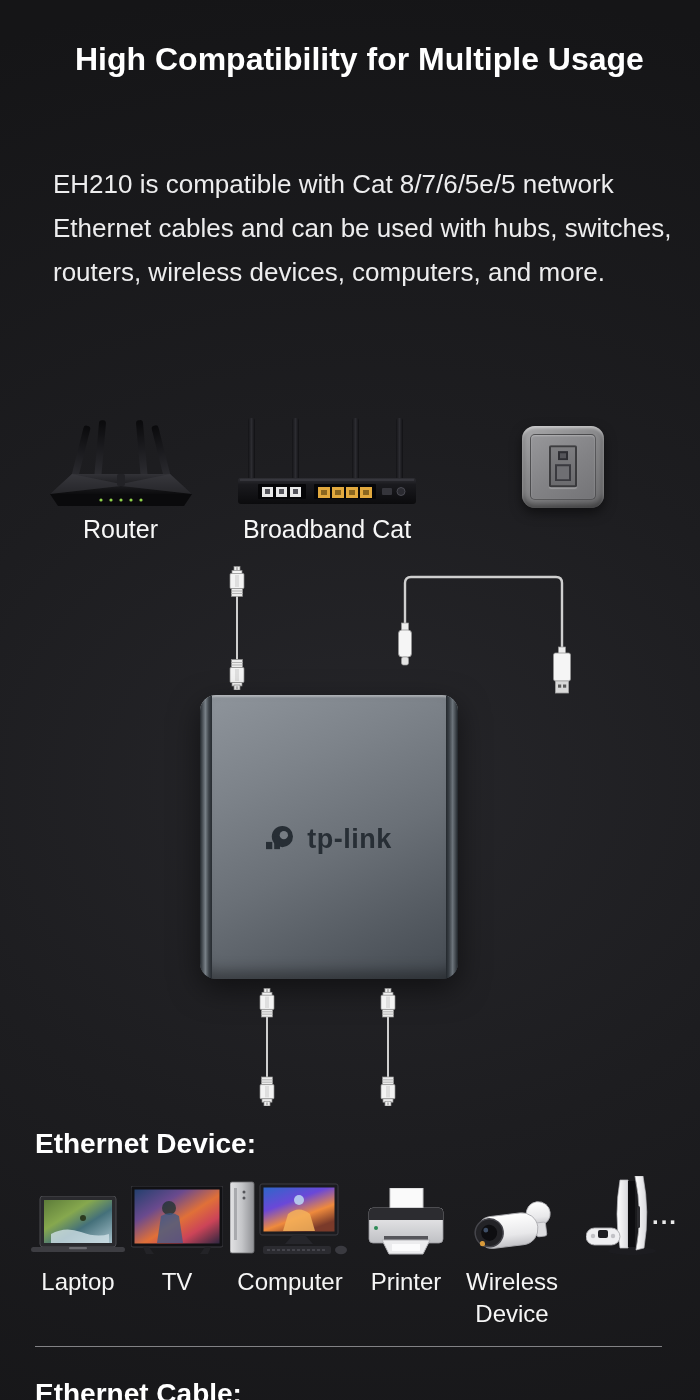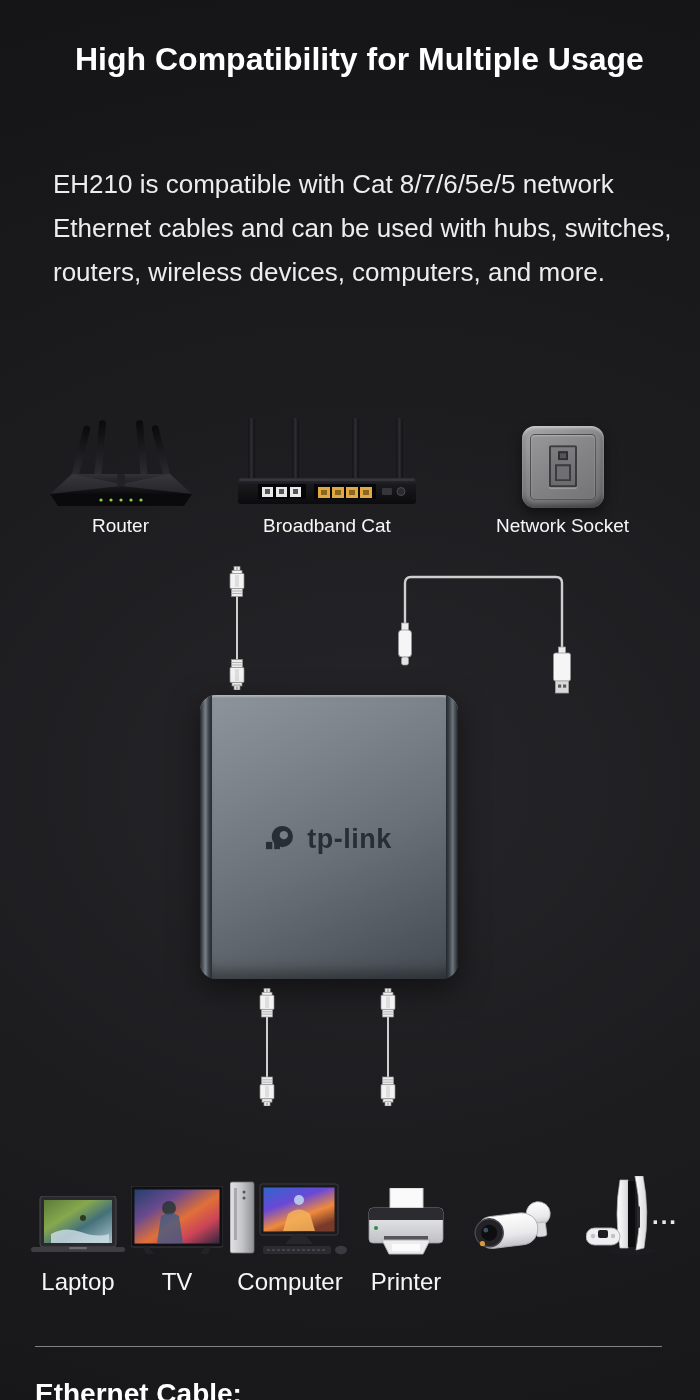--- a/index.html
+++ b/index.html
@@ -18,21 +18,21 @@
     font-size:32px; line-height:55px; font-weight:700; color:#ffffff; letter-spacing:0;margin-left:40px;
   }
   .desc {
     position:absolute; left:53px; top:162px; width:622px;
     font-size:26px; line-height:44px; font-weight:400; color:#ededee;
   }
 
   
   .src-item { position:absolute; top:413px; text-align:center; }
   .src-icon { height:95px; display:flex; align-items:flex-end; justify-content:center; }
-  .src-label { margin-top:7px; font-size:19px; color:#f7f7f7; white-space:nowrap; }
+  .src-label { margin-top:7px; font-size:25px; color:#f7f7f7; white-space:nowrap; }
   #src-router { left:38px; width:165px; }
   #src-broadband { left:232px; width:190px; }
   #src-socket { left:470px; width:185px; }
 
   
   .socket {
     position:relative; width:82px; height:82px; border-radius:13px;
     background:linear-gradient(145deg,#a9a9ab 0%, #8b8b8d 40%, #6b6b6d 100%);
     box-shadow: inset 0 2px 3px rgba(255,255,255,.5), inset 0 -4px 6px rgba(0,0,0,.45), 0 5px 12px rgba(0,0,0,.5);
   }
@@ -219,21 +219,20 @@
   <div class="src-item" id="src-socket">
     <div class="src-icon">
       <div class="socket">
         <div class="socket-plate"></div>
         <div class="socket-jack">
           <div class="socket-pin"></div>
           <div class="socket-hole"></div>
         </div>
       </div>
     </div>
-    <div class="src-label">Network Socket</div>
   </div>
 
   <svg class="cable" id="cable-top" width="24" height="124" viewBox="0 0 24 124" preserveAspectRatio="none">
       <use href="#rj45"></use>
     </svg>
 
   <svg class="cable" id="cable-usb" width="184" height="126" viewBox="0 0 184 126">
     <path d="M 11 62 L 11 13 Q 11 7 17 7 L 162 7 Q 168 7 168 13 L 168 82" fill="none" stroke="#cfcfcf" stroke-width="2.4"></path>
     <rect x="7.5" y="53" width="7" height="8" fill="#ededed" stroke="#999" stroke-width="0.7"></rect>
     <rect x="4.5" y="60" width="13" height="27" rx="3.5" fill="#f5f5f5" stroke="#949494" stroke-width="0.8"></rect>
@@ -259,20 +258,21 @@
     </div>
   </div>
 
   <svg class="cable" id="cable-bot-l" width="24" height="118" viewBox="0 0 24 124" preserveAspectRatio="none">
       <use href="#rj45"></use>
     </svg>
   <svg class="cable" id="cable-bot-r" width="24" height="118" viewBox="0 0 24 124" preserveAspectRatio="none">
       <use href="#rj45"></use>
     </svg>
 
+  <h2 class="sec-heading" id="heading-device">Ethernet Device:</h2>
 
   <div class="dev-item" id="dev-laptop">
     <div class="dev-icon">
       <svg width="94" height="60" viewBox="0 0 94 60">
         <defs>
           <linearGradient id="gLap" x1="0" y1="0" x2="1" y2="1">
             <stop offset="0" stop-color="#5d7c3a"></stop>
               <stop offset="0.35" stop-color="#86a84e"></stop>
             <stop offset="0.6" stop-color="#44707a"></stop>
               <stop offset="1" stop-color="#a8c2cc"></stop>
@@ -380,20 +380,21 @@
           <circle cx="80" cy="17" r="12" fill="url(#gCam)" stroke="#b2b2b6" stroke-width="0.8"></circle>
           <rect x="76" y="26" width="10" height="14" rx="2" fill="#dddde0" stroke="#b2b2b6" stroke-width="0.8"></rect>
           <rect x="16" y="14" width="62" height="32" rx="16" fill="url(#gCam)" stroke="#aeaeb2" stroke-width="0.9"></rect>
           <circle cx="29" cy="30" r="14" fill="#232327" stroke="#45454b" stroke-width="1.5"></circle>
           <circle cx="29" cy="30" r="8" fill="#0e0e11"></circle>
           <circle cx="26" cy="27" r="2.4" fill="#3e4e66"></circle>
           <circle cx="21" cy="40" r="2.6" fill="#d89a3a"></circle>
         </g>
       </svg>
     </div>
+    <div class="dev-label">Wireless Device</div>
   </div>
 
   <div class="dev-item" id="dev-settop">
     <div class="dev-icon">
       <svg width="74" height="80" viewBox="0 0 74 80">
         <defs>
           <linearGradient id="gPs" x1="0" y1="0" x2="1" y2="0">
             <stop offset="0" stop-color="#ffffff"></stop>
               <stop offset="1" stop-color="#d8d8dc"></stop>
           </linearGradient>

